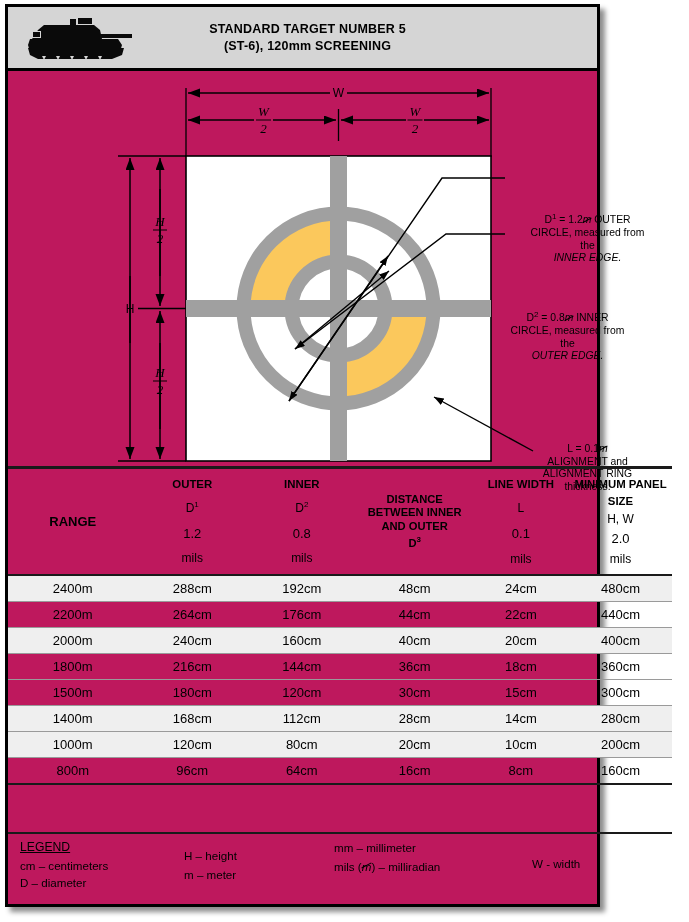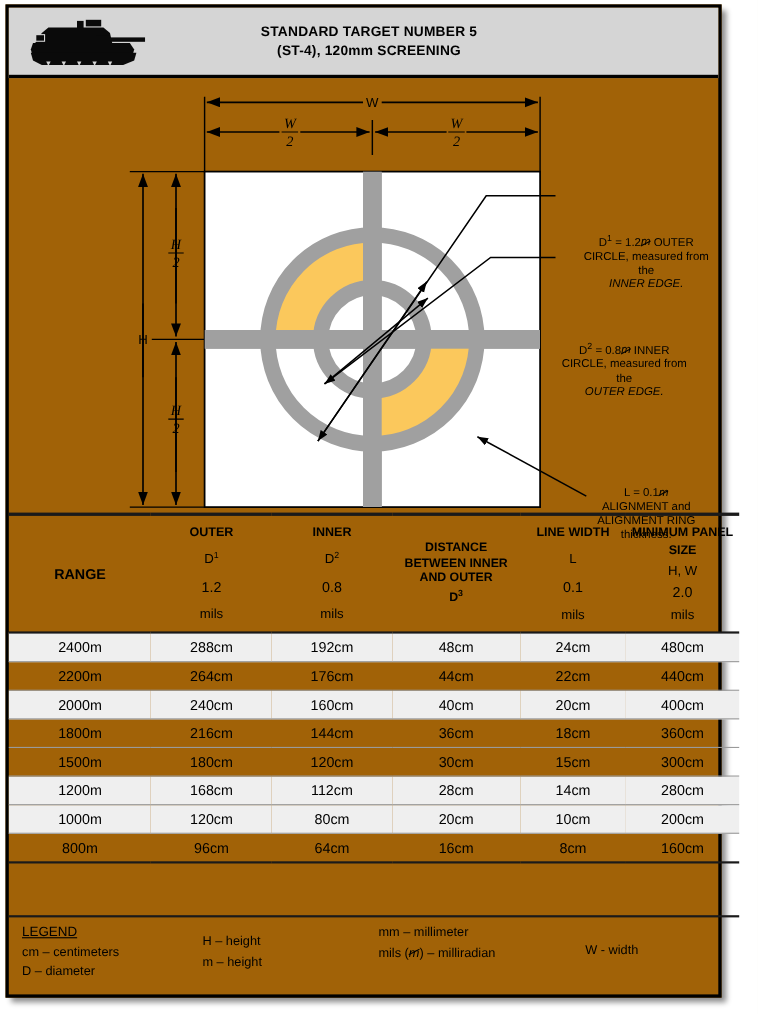--- a/index.html
+++ b/index.html
@@ -1,21 +1,21 @@
 <!DOCTYPE html>
 <html><head>
 <meta charset="utf-8">
 <style>
   html,body{margin:0;padding:0;background:#fff;}
   body{width:689px;height:922px;font-family:"Liberation Sans",sans-serif;position:relative;overflow:hidden;}
 
   
   #sheet{
-    position:absolute;left:5px;top:4px;width:651px;height:903px;
-    border:3px solid #000;background:#a16207;box-sizing:border-box;
+    position:absolute;left:5px;top:4px;width:595px;height:903px;
+    border:3px solid #000;background:#be185d;box-sizing:border-box;
     box-shadow:5px 5px 5px rgba(0,0,0,.45);
   }
 
   
   #header{
     position:absolute;left:0;top:0;width:100%;height:64px;
     background:#d5d5d5;border-bottom:3px solid #000;box-sizing:border-box;
     display:flex;align-items:center;
   }
   #tank-wrap{width:130px;height:60px;display:flex;align-items:center;justify-content:center;flex:0 0 auto;}
@@ -67,21 +67,21 @@
 
   
   #legend{
     position:absolute;left:0;bottom:0;width:664px;height:72px;
     border-top:2.5px solid #1a1a1a;box-sizing:border-box;
     font-size:11.6px;color:#000;
   }
   #legend .lg-title{position:absolute;left:12px;top:6px;text-decoration:underline;font-size:12.2px;}
   #legend .col-a{position:absolute;left:12px;top:23px;line-height:17px;}
   #legend .col-b{position:absolute;left:176px;top:12px;line-height:19px;}
-  #legend .col-c{position:absolute;left:336px;top:4px;line-height:19px;}
+  #legend .col-c{position:absolute;left:326px;top:4px;line-height:19px;}
   #legend .col-d{position:absolute;left:524px;top:23px;}
 </style>
 </head>
 <body>
 
 <div id="sheet">
 
   <div id="header">
     <div id="tank-wrap">
       <svg width="118" height="46" viewBox="0 0 118 46" aria-hidden="true">
@@ -104,21 +104,21 @@
             <polygon points="42,41 46,41 44,45"></polygon>
             <polygon points="56,41 60,41 58,45"></polygon>
             <polygon points="70,41 74,41 72,45"></polygon>
             <polygon points="84,41 88,41 86,45"></polygon>
           </g>
         </g>
       </svg>
     </div>
     <div id="title-wrap">
       <div class="ttl">STANDARD TARGET NUMBER 5</div>
-      <div class="ttl">(ST-4), 120mm SCREENING</div>
+      <div class="ttl">(ST-6), 120mm SCREENING</div>
     </div>
   </div>
 
   <div id="diagram">
     <svg width="664" height="395" viewBox="0 0 664 395" aria-hidden="true">
       <defs>
         <marker id="ah" markerWidth="9" markerHeight="9" refX="8" refY="3" orient="auto">
           <path d="M0,0 L8,3 L0,6 z" fill="#000"></path>
         </marker>
         <marker id="ahs" markerWidth="8" markerHeight="8" refX="7" refY="2.6" orient="auto">
@@ -348,21 +348,21 @@
           </tr>
           <tr>
             <td>1500m</td>
             <td>180cm</td>
             <td>120cm</td>
             <td>30cm</td>
             <td>15cm</td>
             <td>300cm</td>
           </tr>
           <tr class="alt">
-            <td>1200m</td>
+            <td>1400m</td>
             <td>168cm</td>
             <td>112cm</td>
             <td>28cm</td>
             <td>14cm</td>
             <td>280cm</td>
           </tr>
           <tr class="alt">
             <td>1000m</td>
             <td>120cm</td>
             <td>80cm</td>
@@ -383,21 +383,21 @@
   </div>
 
   <div id="legend">
     <div class="lg-title">LEGEND</div>
     <div class="col-a">
       <div>cm – centimeters</div>
       <div>D – diameter</div>
     </div>
     <div class="col-b">
       <div>H – height</div>
-      <div>m – height</div>
+      <div>m – meter</div>
     </div>
     <div class="col-c">
       <div>mm – millimeter</div>
       <div><span>mils (</span><span class="mil">m</span><span>) – milliradian</span></div>
     </div>
     <div class="col-d">W - width</div>
   </div>
 
 </div>
 

